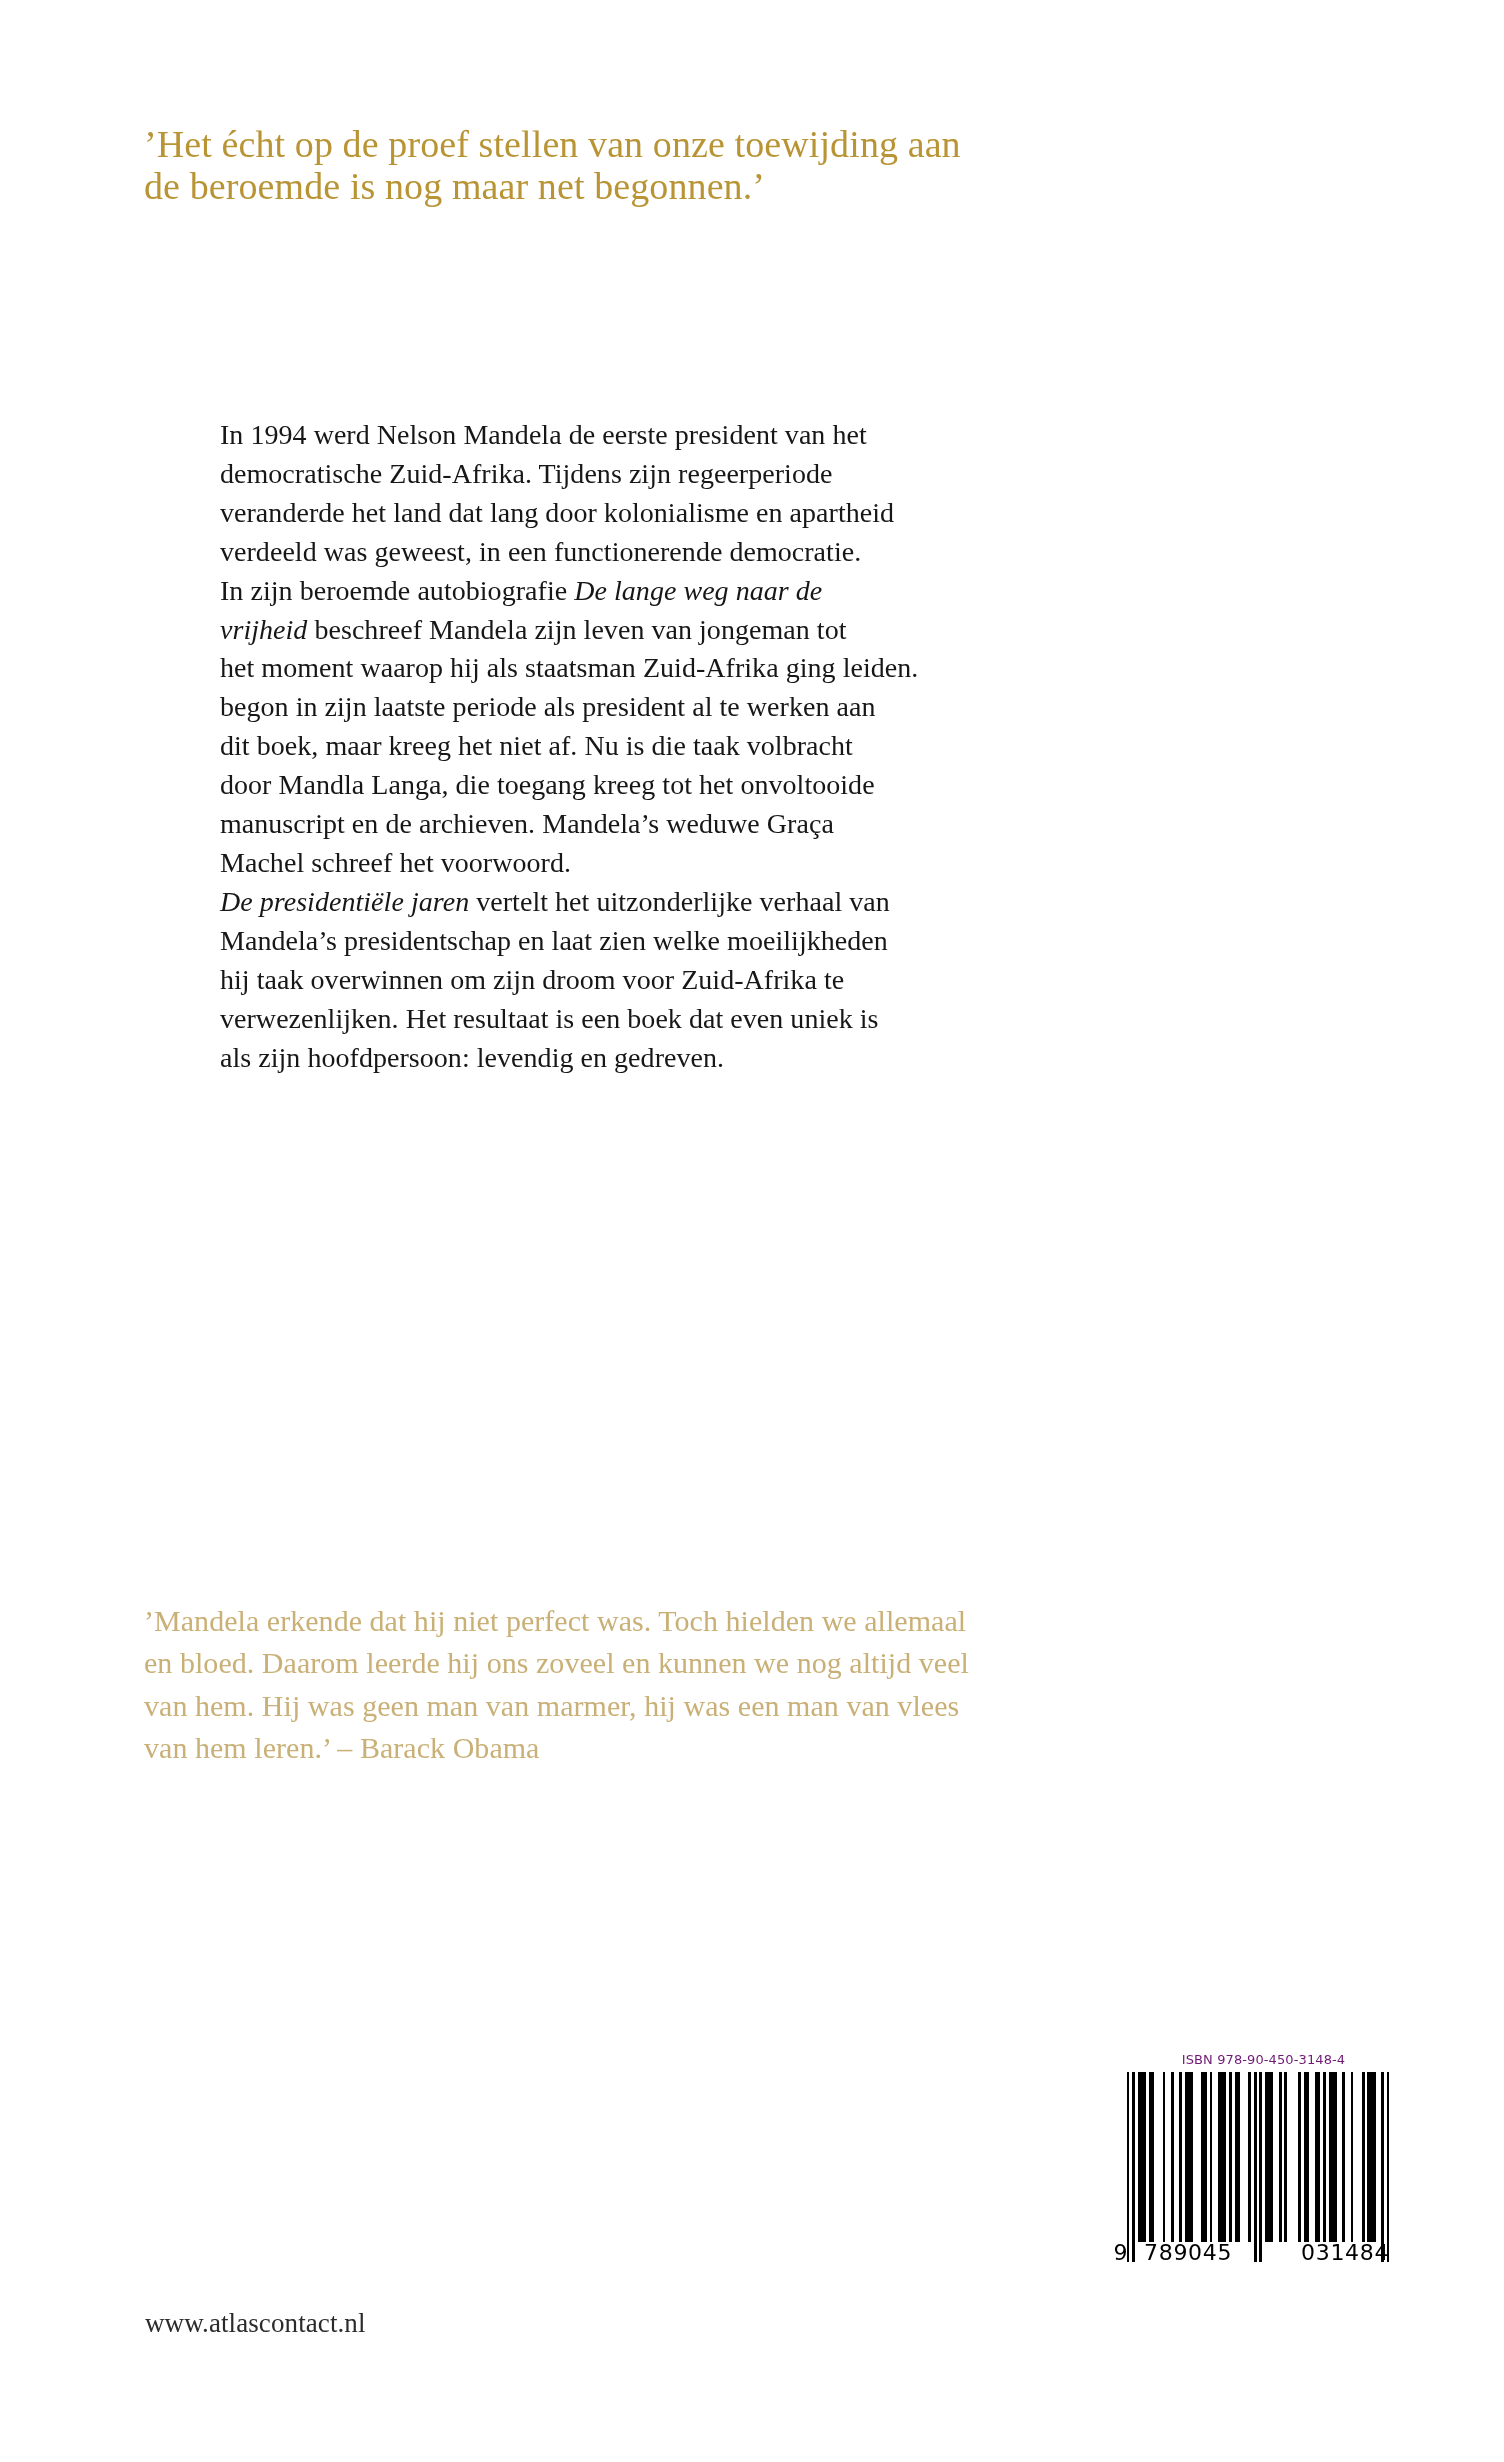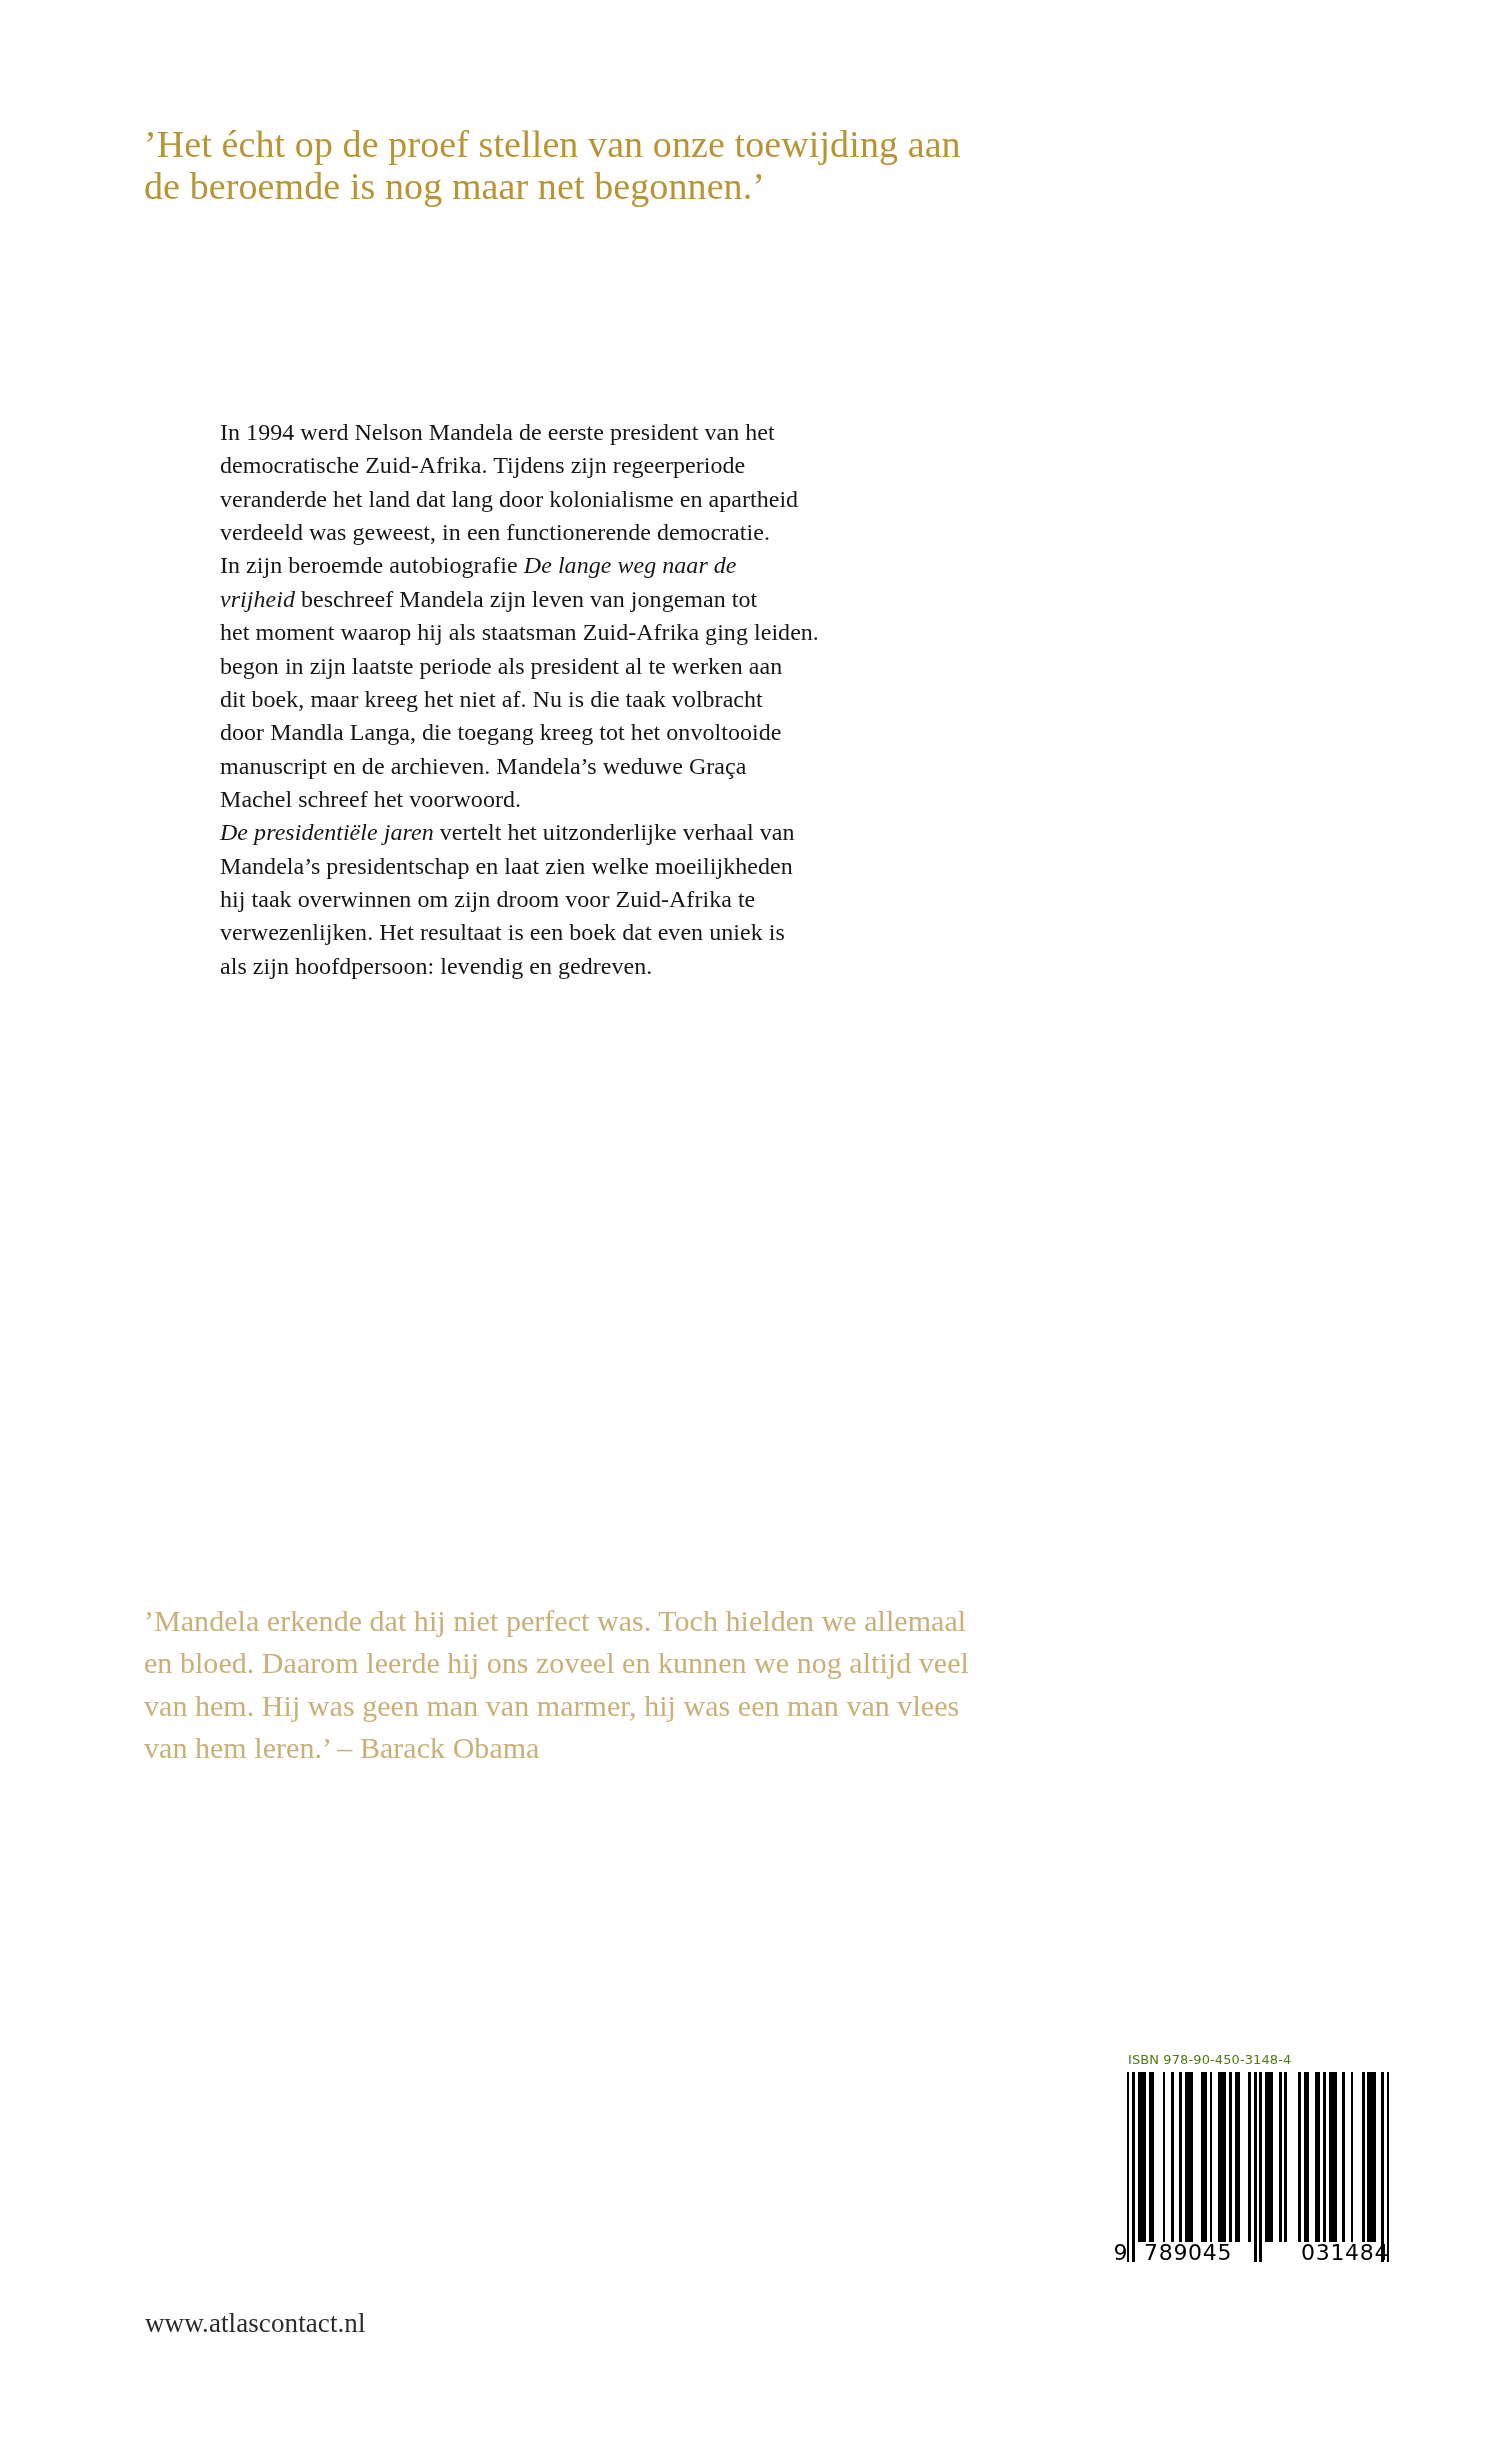--- a/index.html
+++ b/index.html
@@ -36,21 +36,21 @@
   .quote-top .qline { display: block; white-space: pre; }
   .quote-top em { font-style: italic; }
 
   
   .blurb {
     position: absolute;
     left: 220px;
     top: 416px;
     width: 1146px;
     color: #171717;
-    font-size: 24px;
+    font-size: 28px;
     line-height: 1.39;
     letter-spacing: 0.04px;
   }
   .blurb .bline { display: block; white-space: pre; }
   .blurb em { font-style: italic; }
 
   
   .quote-bottom {
     position: absolute;
     left: 144px;
@@ -77,21 +77,22 @@
   
   .barcode-block {
     position: absolute;
     left: 1112px;
     top: 2052px;
     width: 287px;
   }
   .isbn-text {
     font-family: "DejaVu Sans", "Liberation Sans", sans-serif;
     font-size: 13px;
-    color: #4d7c0f;
+    color: #701a75;
+    text-align: center;
     letter-spacing: 0.1px;
     margin: 0 0 5.1px 16px;
     white-space: nowrap;
   }
   .barcode-wrap {
     position: relative;
     height: 213px;
     width: 287px;
   }
   .bars {

